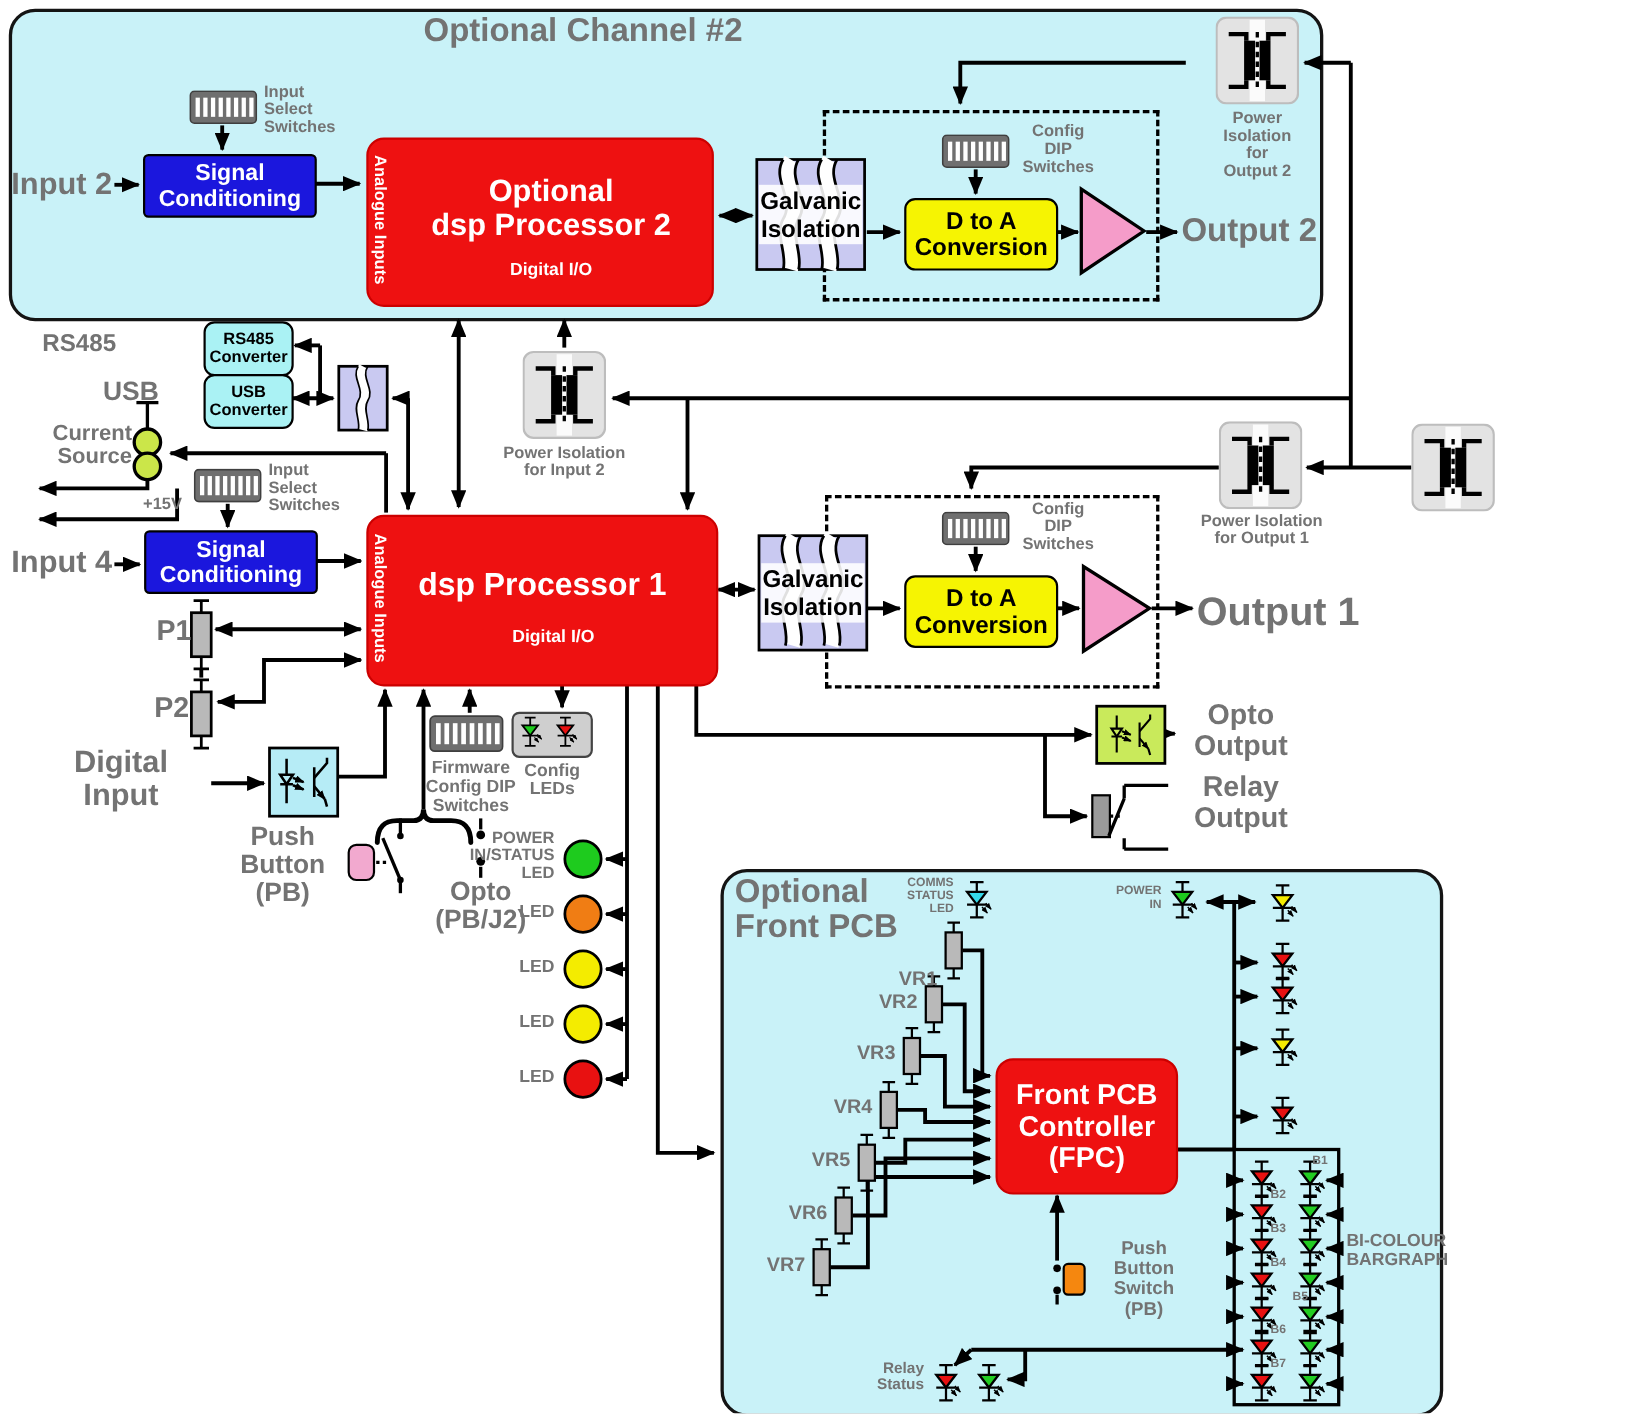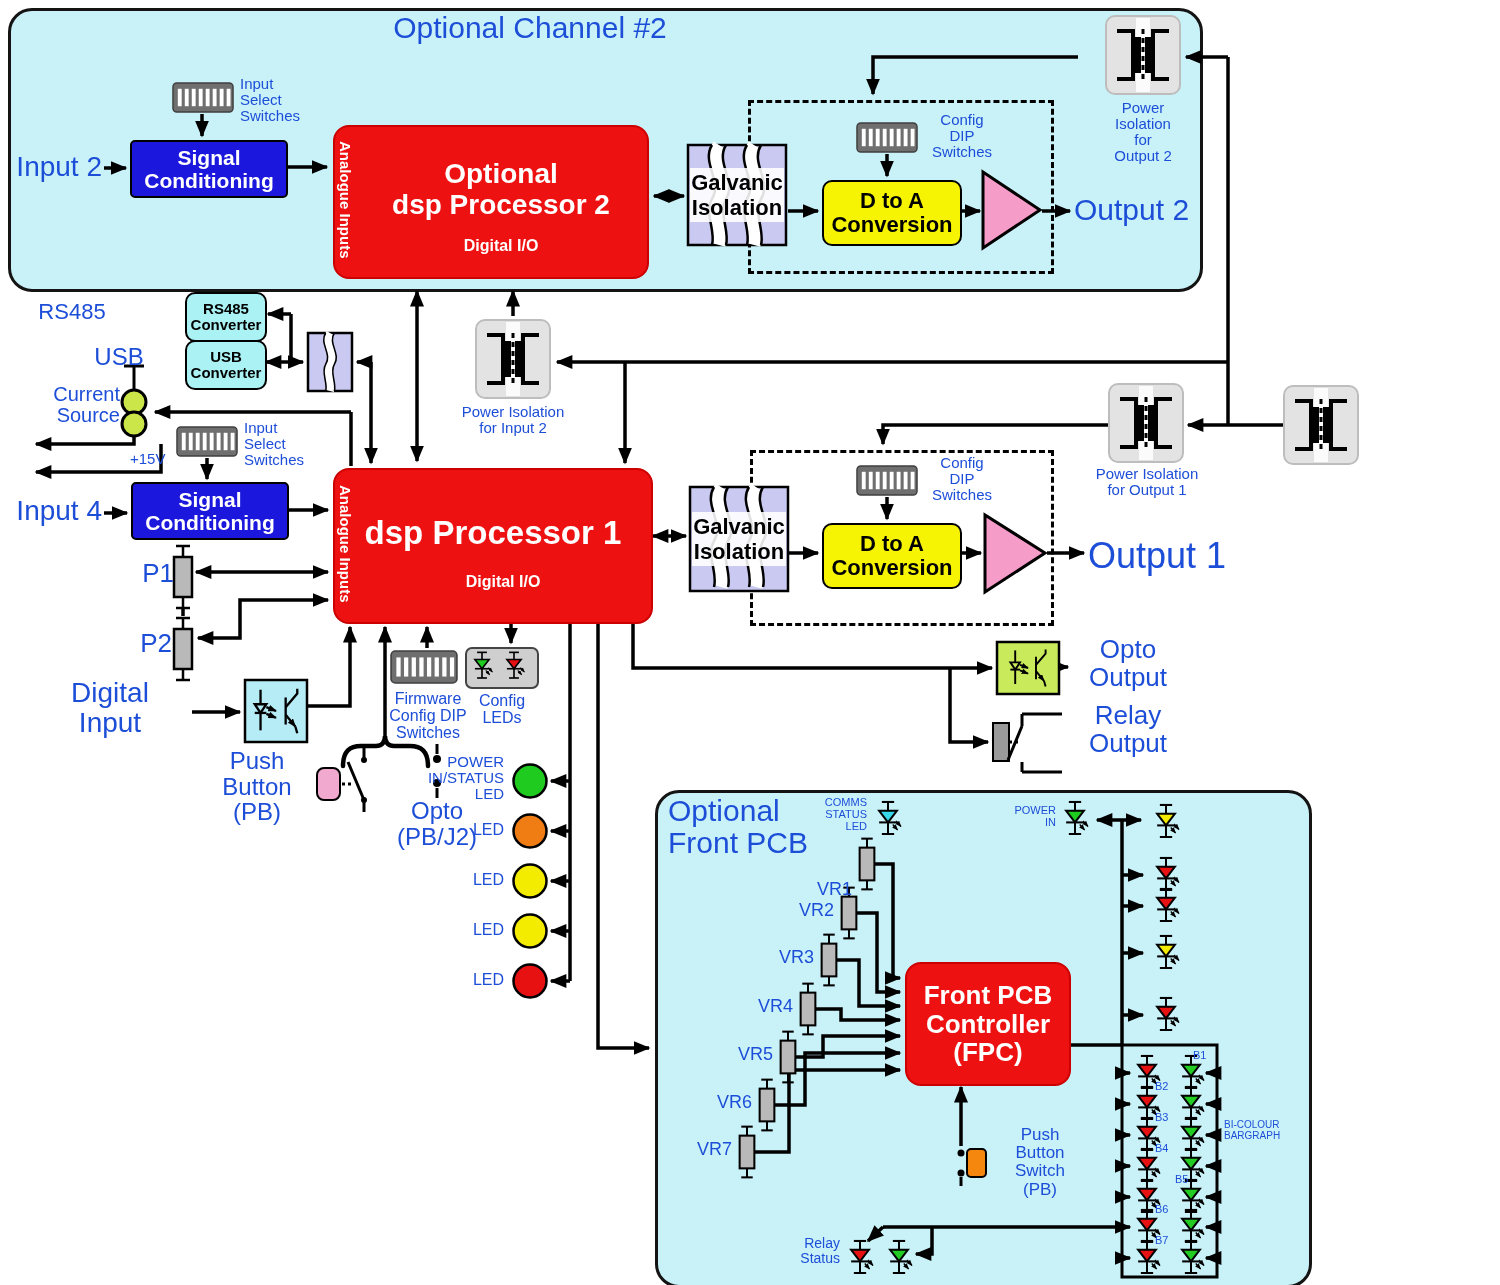--- a/index.html
+++ b/index.html
@@ -1,21 +1,21 @@
 <!DOCTYPE html>
 <html><head>
 <meta charset="utf-8">
 <style>
   html,body{margin:0;padding:0;background:#fff;}
   #stage{position:relative;width:1500px;height:1285px;background:#fff;
          font-family:"Liberation Sans",sans-serif;overflow:hidden;}
   .panel{position:absolute;background:#c9f2f8;border:3px solid #141414;border-radius:24px;z-index:0;}
   .dashed{position:absolute;border:3px dashed #000;z-index:1;}
   #wires{position:absolute;left:0;top:0;z-index:2;}
-  .lbl{position:absolute;z-index:3;font-weight:normal;color:#1d4ed8;white-space:pre-line;line-height:1.07;}
+  .lbl{position:absolute;z-index:3;font-weight:bold;color:#737373;white-space:pre-line;line-height:1.07;}
   .ctr{text-align:center;} .rt{text-align:right;}
   .box{position:absolute;z-index:3;display:flex;align-items:center;justify-content:center;
        text-align:center;font-weight:bold;white-space:pre-line;line-height:1.1;}
   .blue{background:#1b17dd;color:#fff;border:2.5px solid #000;border-radius:5px;font-size:21px;}
   .red{background:#ee1111;color:#fff;border:2px solid #cc0000;border-radius:16px;}
   .yellow{background:#f6f402;color:#000;border:2.5px solid #000;border-radius:10px;font-size:22px;}
   .cyanb{background:#aaf2f4;color:#000;border:2px solid #000;border-radius:10px;font-size:15px;}
   .galvtxt{background:rgba(255,255,255,.88);font-size:22px;line-height:1.15;}
   .vband{position:absolute;z-index:4;writing-mode:vertical-rl;display:flex;align-items:center;
          justify-content:center;color:#fff;font-weight:bold;font-size:15px;white-space:nowrap;}
@@ -361,21 +361,21 @@
 Converter</div>
 
   <div class="box red dspcol" style="left:333px;top:125px;width:312px;height:150px;">
     <div style="font-size:28px;margin-top:10px;margin-left:20px;">Optional
 dsp Processor 2</div>
     <div style="font-size:16px;margin-top:16px;margin-left:20px;">Digital I/O</div>
   </div>
   <div class="vband" style="left:334px;top:130px;width:22px;height:140px;">Analogue Inputs</div>
 
   <div class="box red dspcol" style="left:333px;top:468px;width:316px;height:152px;">
-    <div style="font-size:33px;margin-top:14px;">dsp Processor 1</div>
+    <div style="font-size:29px;margin-top:14px;">dsp Processor 1</div>
     <div style="font-size:16px;margin-top:22px;margin-left:20px;">Digital I/O</div>
   </div>
   <div class="vband" style="left:334px;top:474px;width:22px;height:140px;">Analogue Inputs</div>
 
   <div class="box yellow" style="left:822px;top:180px;width:136px;height:62px;">D to A
 Conversion</div>
   <div class="box yellow" style="left:822px;top:523px;width:136px;height:62px;">D to A
 Conversion</div>
 
   <div class="box galvtxt" style="left:690px;top:168px;width:94px;height:54px;">Galvanic
@@ -460,21 +460,21 @@
   <div class="lbl rt" style="left:753px;top:997px;width:40px;font-size:18px;">VR4</div>
   <div class="lbl rt" style="left:733px;top:1045px;width:40px;font-size:18px;">VR5</div>
   <div class="lbl rt" style="left:712px;top:1093px;width:40px;font-size:18px;">VR6</div>
   <div class="lbl rt" style="left:692px;top:1140px;width:40px;font-size:18px;">VR7</div>
   <div class="lbl ctr" style="left:992px;top:1126px;width:96px;font-size:17px;">Push
 Button
 Switch
 (PB)</div>
   <div class="lbl rt" style="left:742px;top:1236px;width:98px;font-size:14px;">Relay
 Status</div>
-  <div class="lbl" style="left:1224px;top:1120px;width:92px;font-size:10px;">BI-COLOUR
+  <div class="lbl" style="left:1224px;top:1120px;width:92px;font-size:16px;">BI-COLOUR
 BARGRAPH</div>
   <div class="lbl" style="left:1155px;top:1050px;width:26px;font-size:11px;margin-left:38px;">B1</div>
   <div class="lbl" style="left:1155px;top:1081px;width:26px;font-size:11px;">B2</div>
   <div class="lbl" style="left:1155px;top:1112px;width:26px;font-size:11px;">B3</div>
   <div class="lbl" style="left:1155px;top:1143px;width:26px;font-size:11px;">B4</div>
   <div class="lbl" style="left:1155px;top:1174px;width:26px;font-size:11px;margin-left:20px;">B5</div>
   <div class="lbl" style="left:1155px;top:1204px;width:26px;font-size:11px;">B6</div>
   <div class="lbl" style="left:1155px;top:1235px;width:26px;font-size:11px;">B7</div>
 
 </div>

